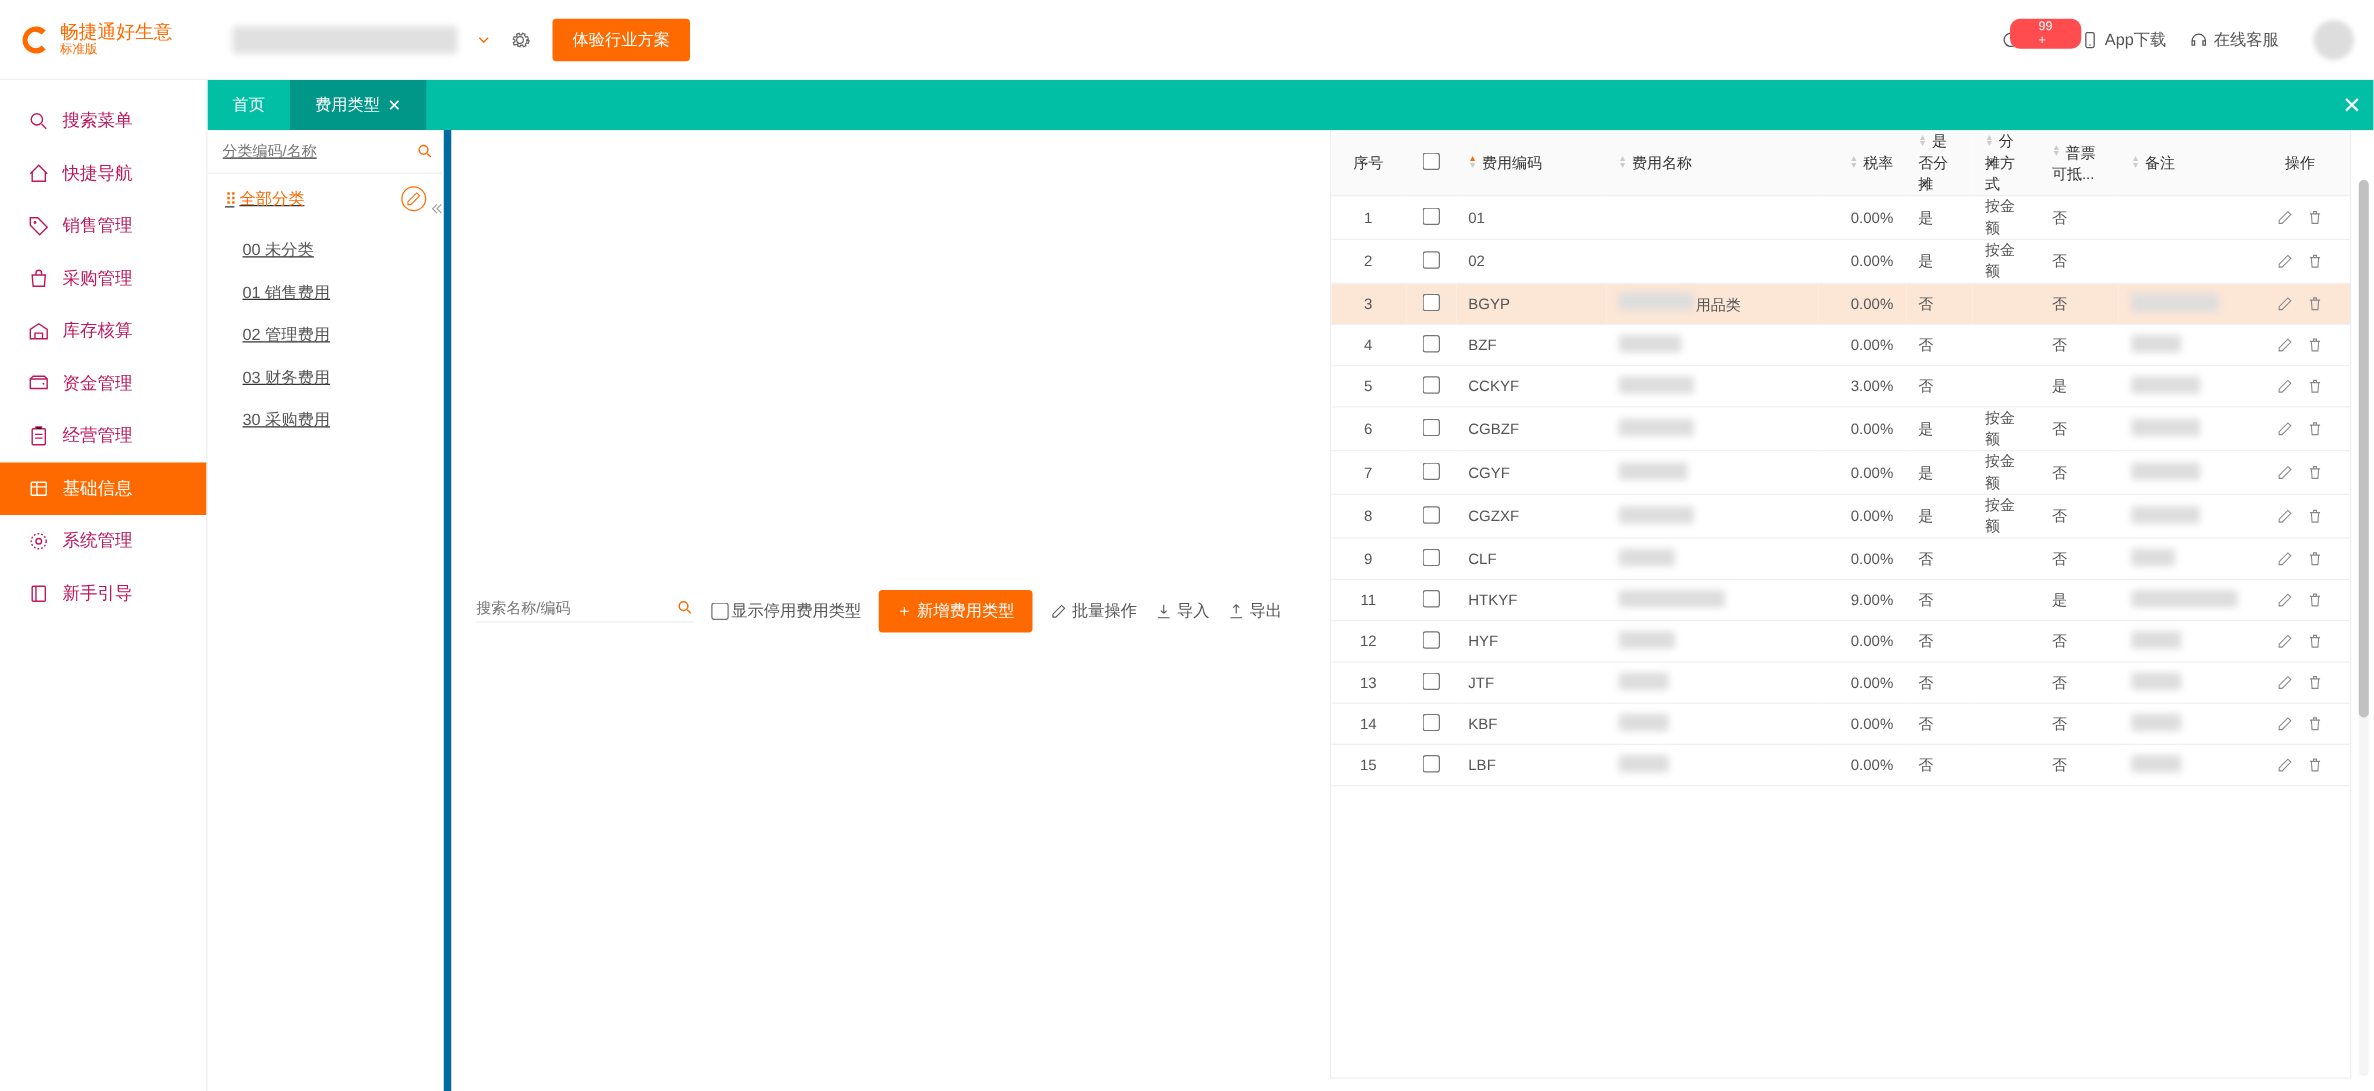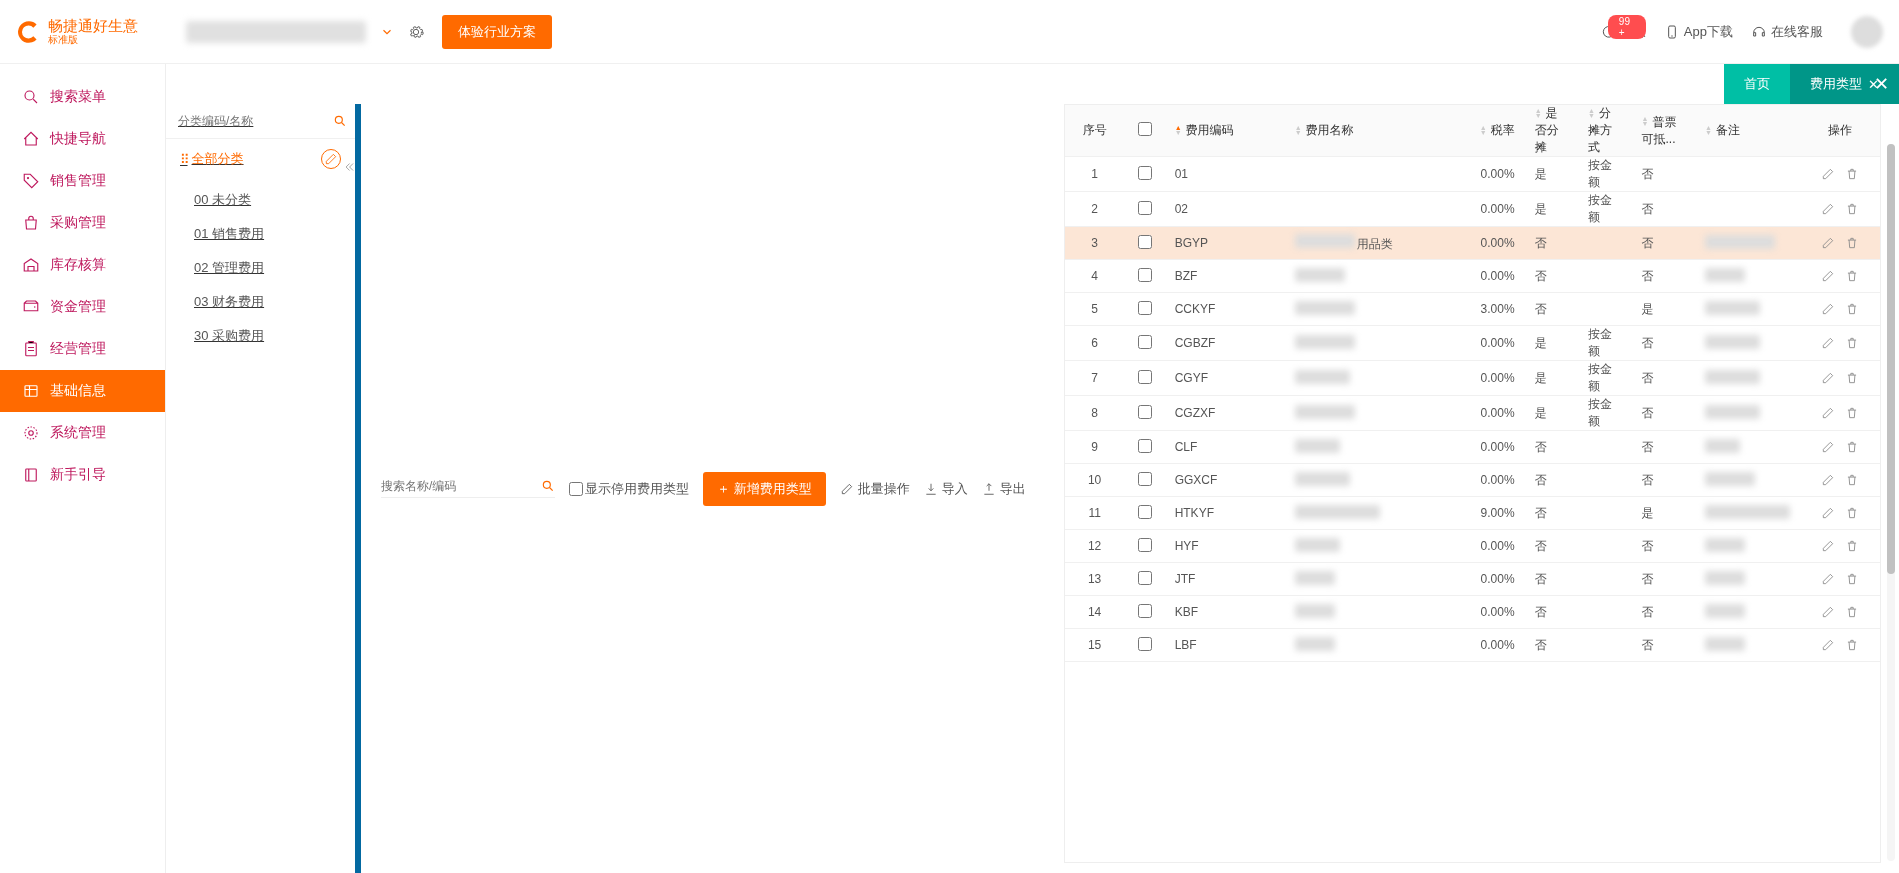--- a/index.html
+++ b/index.html
@@ -14,34 +14,34 @@
 .brand { display: flex; flex-direction: column; line-height: 1.1; }
 .brand-name { color: #ff6a00; font-size: 15px; font-weight: 500; }
 .brand-ver { color: #ff6a00; font-size: 10px; }
 .company { display: flex; align-items: center; margin-left: 20px; }
 .company-name { filter: blur(3px); background: #e0e0e0; color: #999; width: 180px; height: 22px; border-radius: 3px; }
 .chevron { color: #ff6a00; margin: 0 14px; }
 .gear { color: #666; margin-right: 18px; }
 .btn-orange { background: #ff6a00; color: #fff; border: none; padding: 8px 16px; border-radius: 3px; font-size: 13px; cursor: pointer; }
 .header-right { margin-left: auto; display: flex; align-items: center; gap: 18px; }
 .hitem { display: flex; align-items: center; gap: 4px; color: #555; cursor: pointer; position: relative; }
-.badge { position: absolute; top: -8px; left: 8px; background: #ff4d4f; color: #fff; font-size: 10px; padding: 1px 11px; border-radius: 8px; }
+.badge { position: absolute; top: -8px; left: 8px; background: #ff4d4f; color: #fff; font-size: 10px; padding: 1px 23px; border-radius: 8px; }
 .avatar { width: 32px; height: 32px; border-radius: 50%; background: #ddd; filter: blur(2px); margin-left: 10px; }
 
 
 .body { flex: 1; display: flex; overflow: hidden; }
 
 
 .sidebar { width: 166px; border-right: 1px solid #eee; padding-top: 12px; }
 .side-item { display: flex; align-items: center; gap: 10px; padding: 12px 22px; color: #be185d; cursor: pointer; font-size: 14px; }
 .side-item.active { background: #ff6a00; color: #fff; }
 .side-icon { width: 18px; height: 18px; flex-shrink: 0; }
 
 
-.main { flex: 1; display: flex; flex-direction: column; overflow: hidden; align-items: flex-end; }
+.main { flex: 1; display: flex; flex-direction: column; overflow: hidden; }
 .tabs { background: #00bfa5; height: 40px; display: flex; align-items: center; color: #fff; position: relative; }
 .tab { padding: 0 20px; height: 100%; display: flex; align-items: center; cursor: pointer; gap: 6px; }
 .tab.active { background: #009688; }
 .tab-close { position: absolute; right: 10px; cursor: pointer; font-size: 18px; }
 
 .content { flex: 1; display: flex; overflow: hidden; }
 
 
 .cat-panel { width: 195px; border-right: 6px solid #0369a1; position: relative; text-decoration: underline; }
 .cat-search { display: flex; align-items: center; padding: 10px 12px; border-bottom: 1px solid #f0f0f0; }
@@ -561,45 +561,20 @@
                           </span>
                           <span>
                             <svg class="icon14" viewBox="0 0 24 24">
                               <path fill="none" stroke="currentColor" stroke-width="1.5" d="M5 7h14M10 7V4h4v3m-7 0l1 13h8l1-13"></path>
                             </svg>
                           </span>
                         </div>
                       </td>
                     </tr>
                     <tr>
-                      <td class="col-seq">10</td>
-                      <td class="col-check"><input type="checkbox" style=""></td>
-                      <td class="col-code">GGXCF</td>
-                      <td class="col-name"><span class="blur-cell" style="width:55px"></span></td>
-                      <td class="col-rate">0.00%</td>
-                      <td>否</td>
-                      <td></td>
-                      <td>否</td>
-                      <td><span class="blur-cell" style="width:50px"></span></td>
-                      <td class="col-ops">
-                        <div class="row-act">
-                          <span>
-                            <svg class="icon14" viewBox="0 0 24 24">
-                              <path fill="none" stroke="currentColor" stroke-width="1.5" d="M4 20h4L20 8l-4-4L4 16v4z"></path>
-                            </svg>
-                          </span>
-                          <span>
-                            <svg class="icon14" viewBox="0 0 24 24">
-                              <path fill="none" stroke="currentColor" stroke-width="1.5" d="M5 7h14M10 7V4h4v3m-7 0l1 13h8l1-13"></path>
-                            </svg>
-                          </span>
-                        </div>
-                      </td>
-                    </tr>
-                    <tr>
                       <td class="col-seq">11</td>
                       <td class="col-check"><input type="checkbox" style=""></td>
                       <td class="col-code">HTKYF</td>
                       <td class="col-name"><span class="blur-cell" style="width:85px"></span></td>
                       <td class="col-rate">9.00%</td>
                       <td>否</td>
                       <td></td>
                       <td>是</td>
                       <td><span class="blur-cell" style="width:85px"></span></td>
                       <td class="col-ops">

